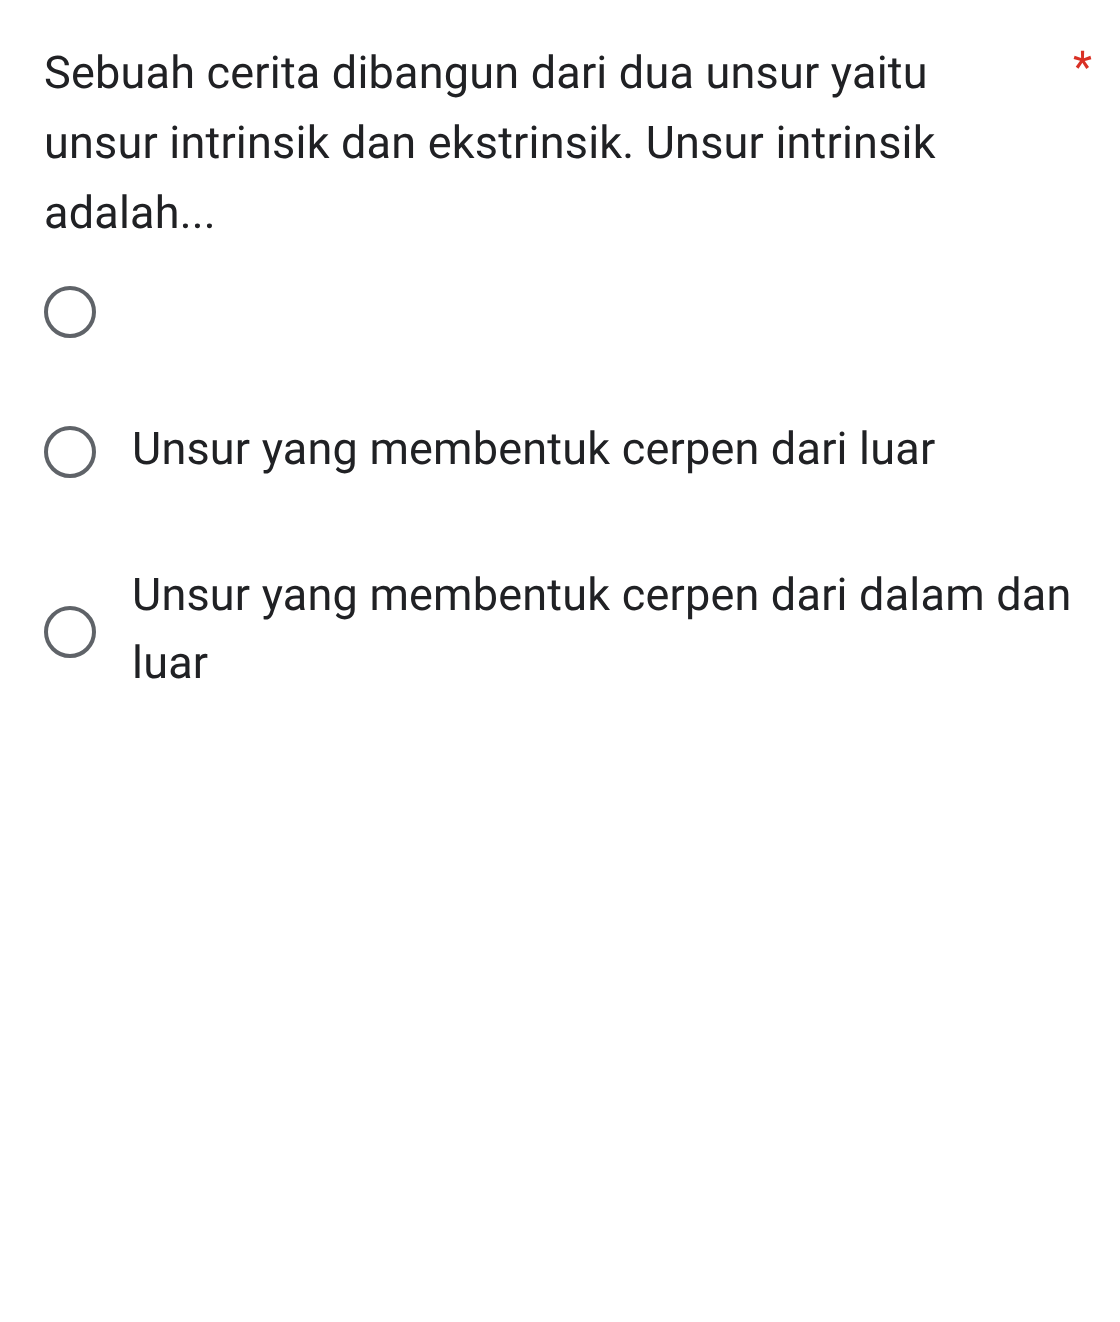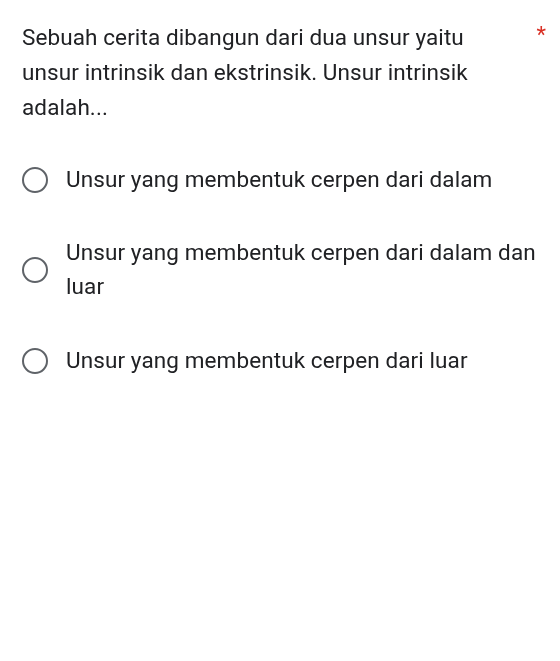--- a/index.html
+++ b/index.html
@@ -11,21 +11,21 @@
     font-family: Roboto, Arial, sans-serif;
     background: #ffffff;
     width: 560px;
     height: 661px;
     padding: 20px 14px 20px 22px;
     color: #202124;
   }
   .question-row {
     display: flex;
     align-items: flex-start;
-    margin-bottom: 38px;
+    margin-bottom: 18px;
     justify-content: center;
   }
   .question-text {
     font-size: 22.5px;
     line-height: 1.55;
     letter-spacing: 0.1px;
     flex: 1;
     padding-right: 12px;
   }
   .required {
@@ -63,23 +63,22 @@
 <body>
 
 <div class="question-row">
   <div class="question-text">Sebuah cerita dibangun dari dua unsur yaitu unsur intrinsik dan ekstrinsik. Unsur intrinsik adalah...</div>
   <div class="required">*</div>
 </div>
 
 <div class="options">
   <div class="option">
     <div class="radio"></div>
-    <div class="option-label">Unsur yang membentuk cerpen dari dalam</div>
+  </div>
+  <div class="option">
+    <div class="radio"></div>
+    <div class="option-label">Unsur yang membentuk cerpen dari luar</div>
   </div>
   <div class="option">
     <div class="radio"></div>
     <div class="option-label">Unsur yang membentuk cerpen dari dalam dan luar</div>
   </div>
-  <div class="option">
-    <div class="radio"></div>
-    <div class="option-label">Unsur yang membentuk cerpen dari luar</div>
-  </div>
 </div>
 
 </body></html>

